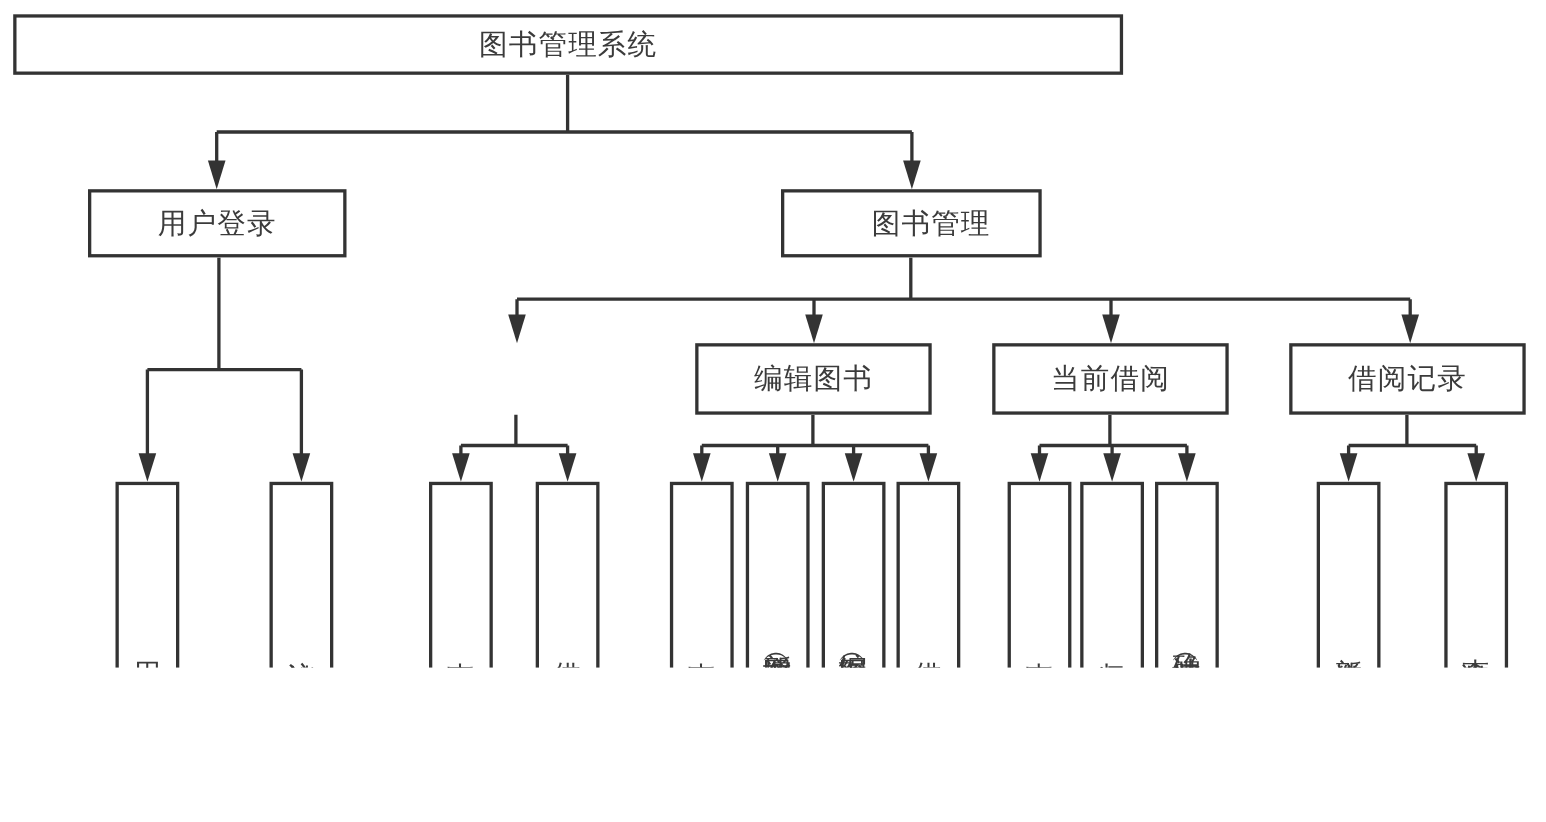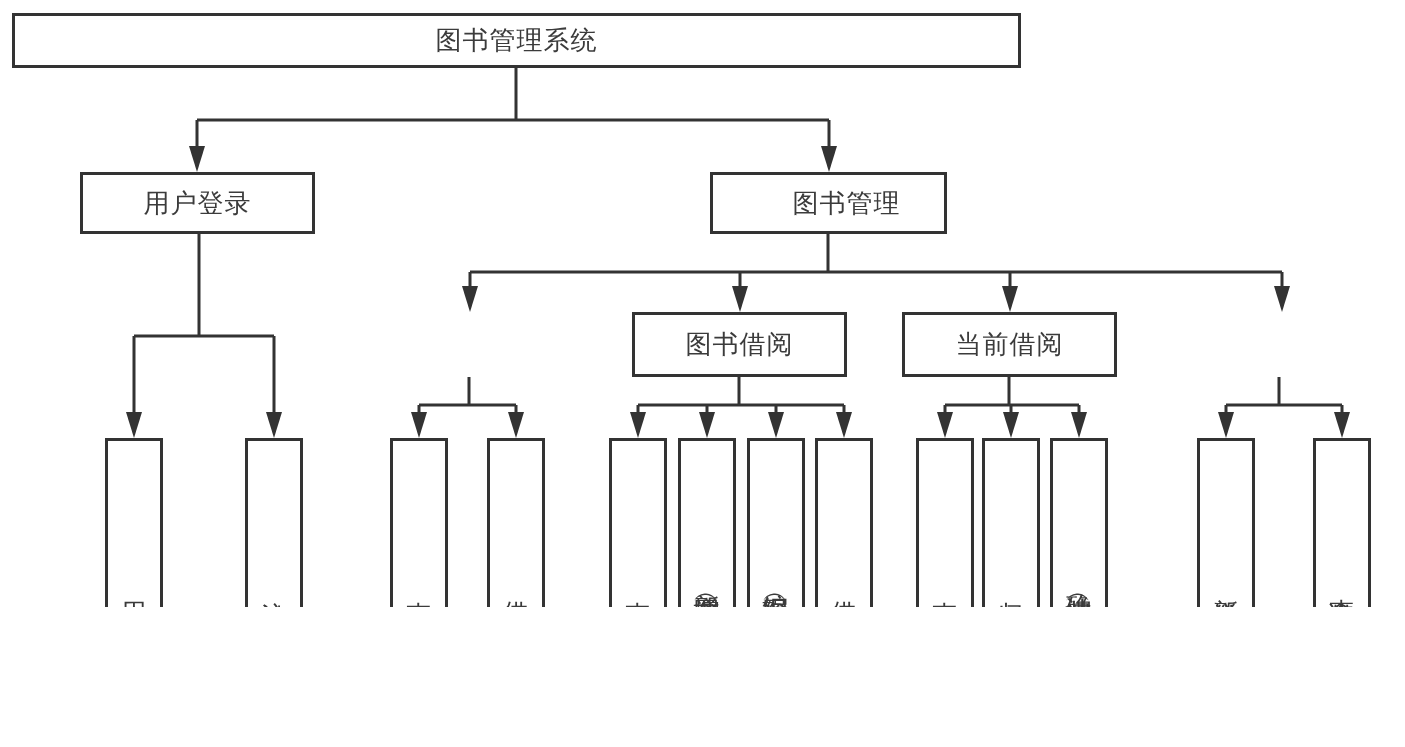--- a/index.html
+++ b/index.html
@@ -81,22 +81,23 @@
     <polygon points="1071,412 1087,412 1079,438"></polygon>
     <polygon points="1218,412 1234,412 1226,438"></polygon>
     <polygon points="1334,412 1350,412 1342,438"></polygon>
   </svg>
 
   <div class="node h-node" style="left:12px;top:13px;width:1009px;height:55px;">图书管理系统</div>
 
   <div class="node h-node" style="left:80px;top:172px;width:235px;height:62px;">用户登录</div>
   <div class="node h-node" style="left:710px;top:172px;width:237px;height:62px;padding-left:36px;">图书管理</div>
 
-  <div class="node h-node" style="left:632px;top:312px;width:215px;height:65px;">图书借阅</div>
+  <div class="node h-node" style="left:632px;top:312px;width:215px;height:65px;">编辑图书</div>
   <div class="node h-node" style="left:902px;top:312px;width:215px;height:65px;text-align:right;">当前借阅</div>
+  <div class="node h-node" style="left:1172px;top:312px;width:215px;height:65px;">借阅记录</div>
 
   <div class="node v-node" style="left:105px;top:438px;">
     <span class="v-label">用户登录</span>
   </div>
   <div class="node v-node" style="left:245px;top:438px;">
     <span class="v-label">注销登录</span>
   </div>
 
   <div class="node v-node" style="left:390px;top:438px;">
     <span class="v-label">查询图书</span>

